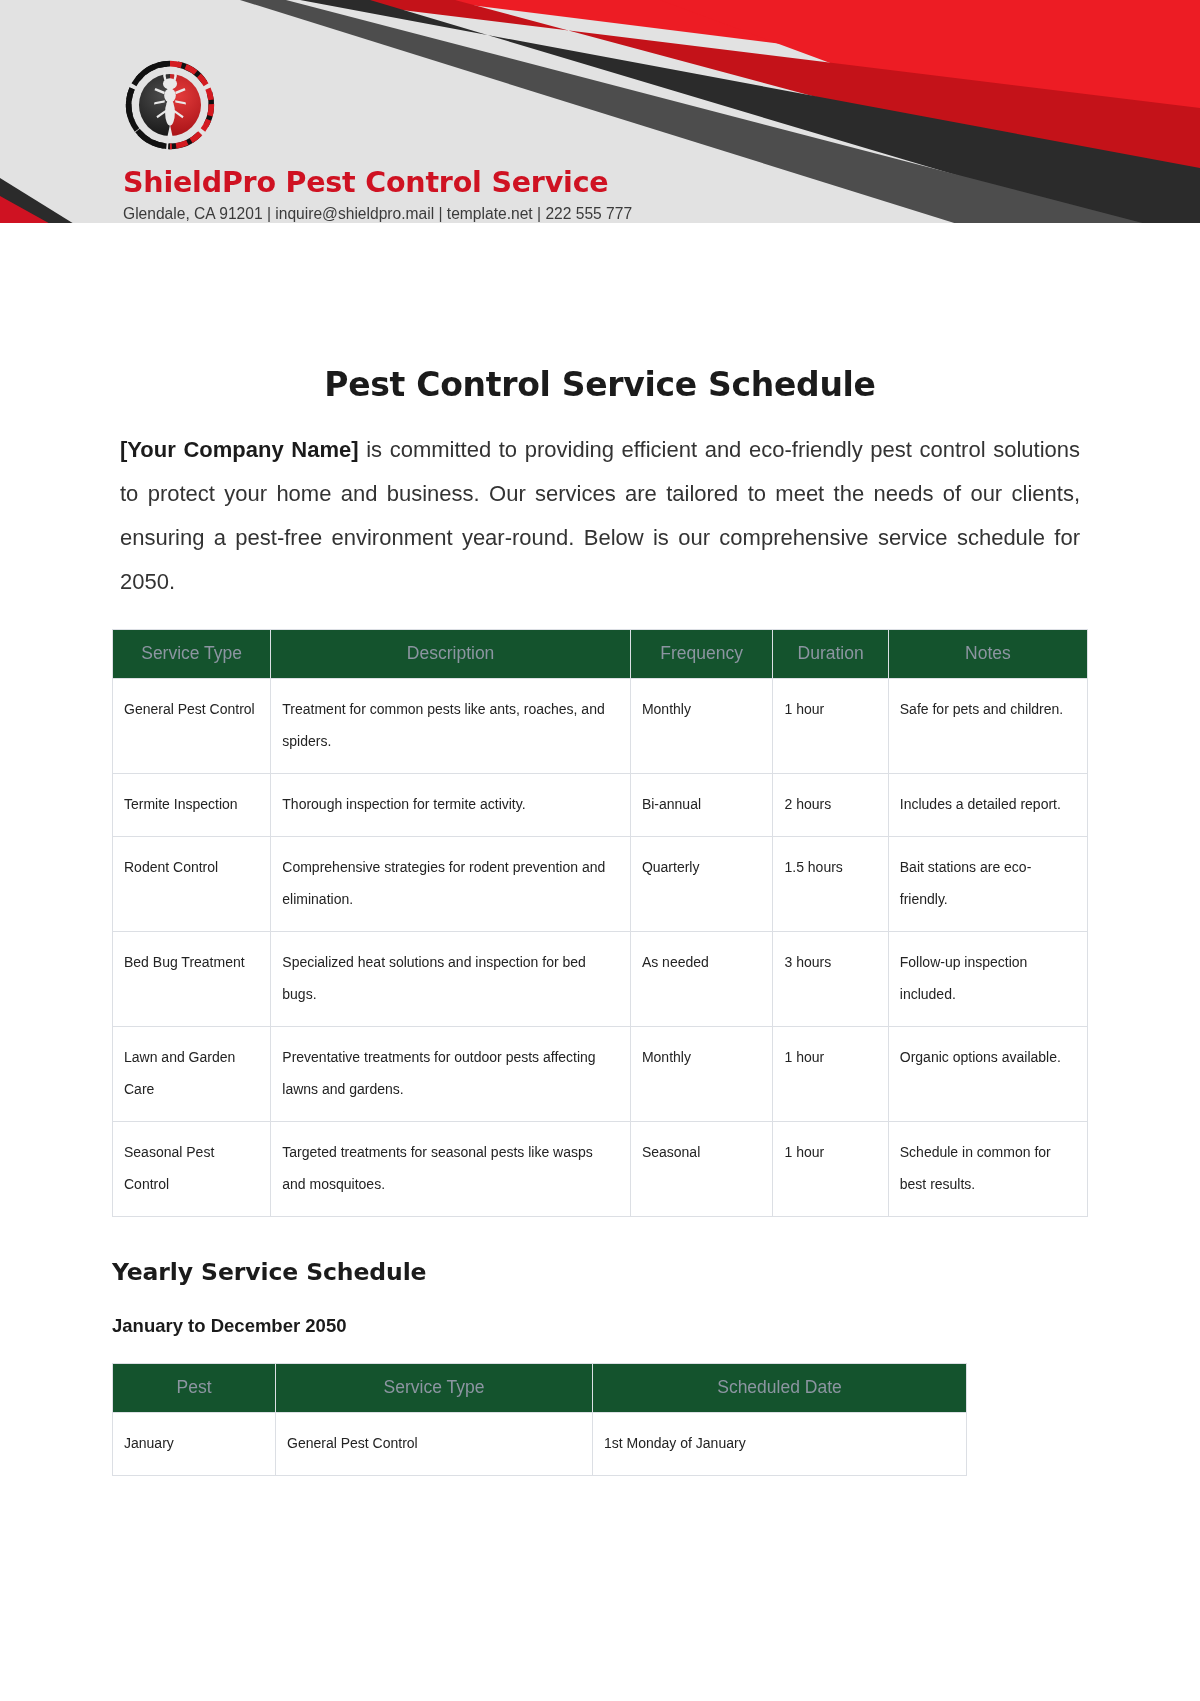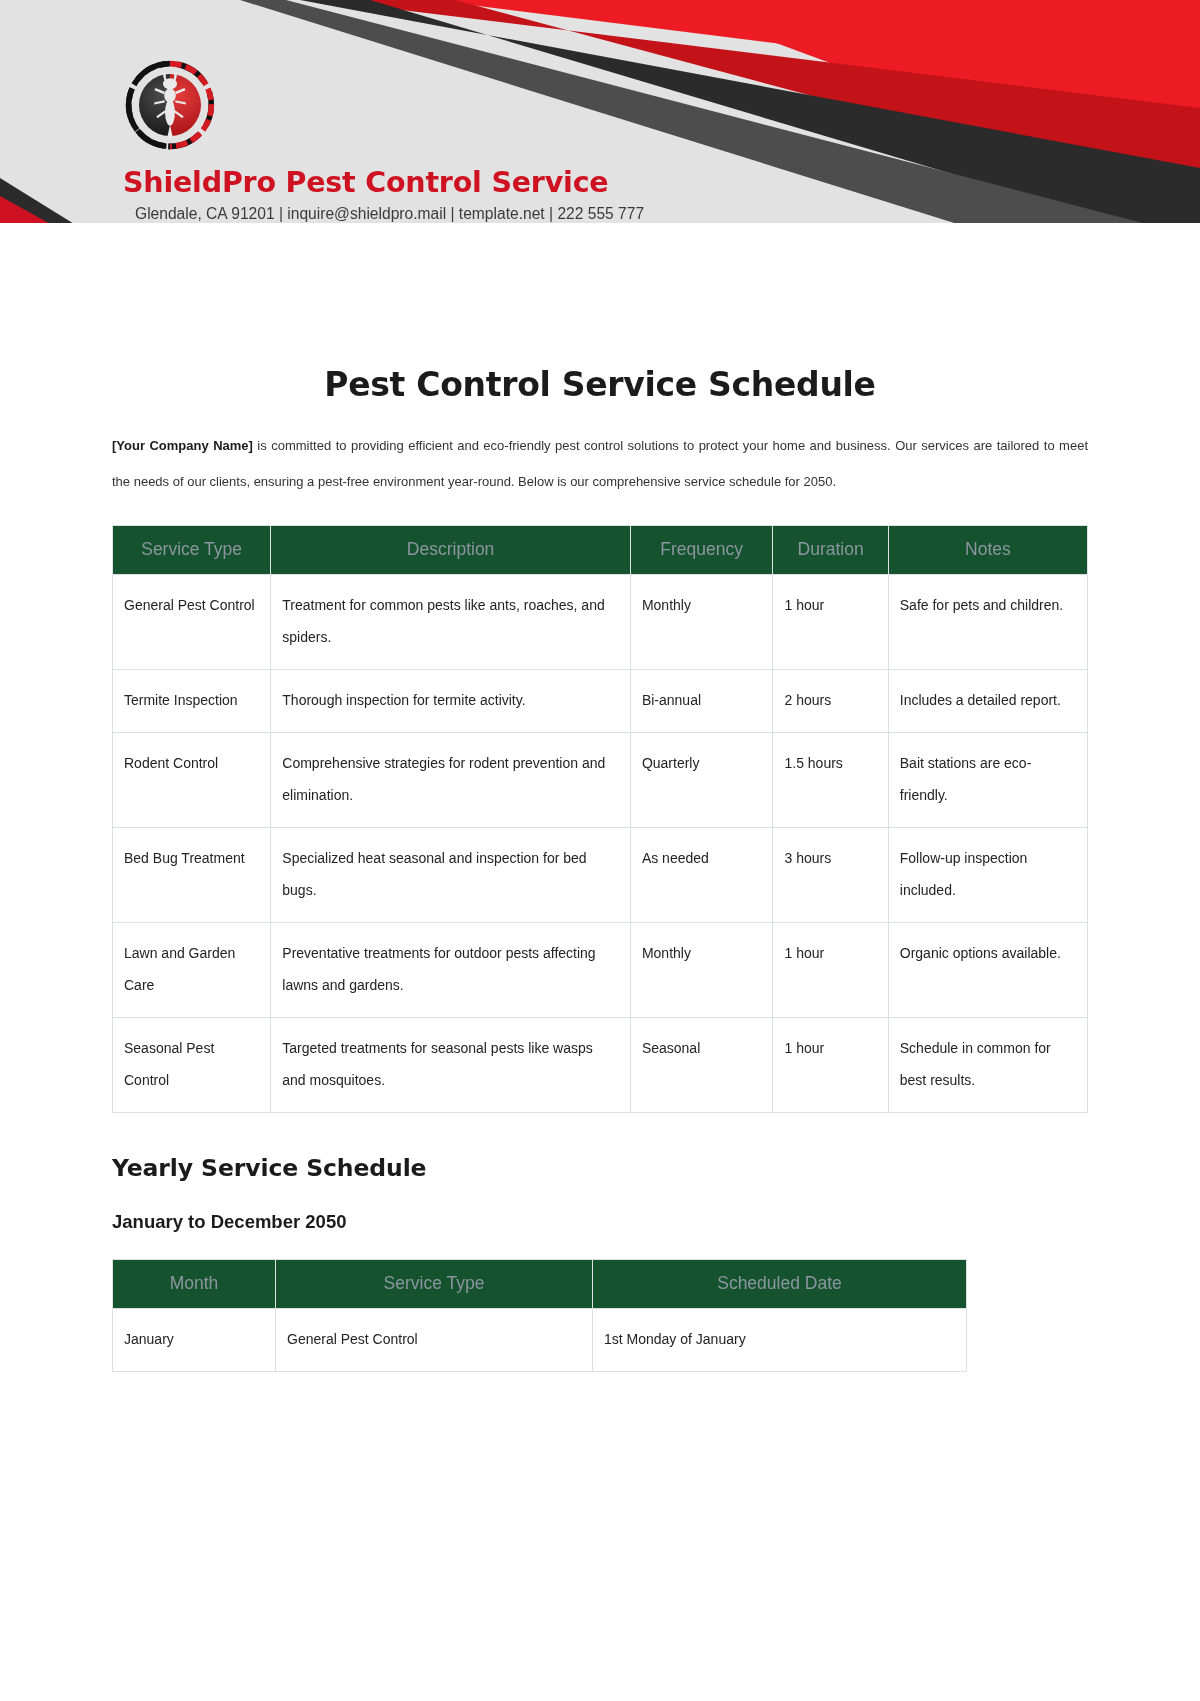--- a/index.html
+++ b/index.html
@@ -47,21 +47,21 @@
     margin-top: 14px;
     font-family: "DejaVu Sans", sans-serif;
     font-size: 28.5px;
     font-weight: bold;
     letter-spacing: -0.2px;
     color: #cf1222;
     white-space: nowrap;
     line-height: 1.15;
   }
   .brand-contact {
-    margin: 12px;
+    margin: 0;
     padding: 0;
     margin-top: 5px;
     font-family: "Liberation Sans", sans-serif;
     font-size: 15.6px;
     font-weight: 400;
     color: #3b3b3b;
     white-space: nowrap;
     line-height: 1.2;
   }
 
@@ -79,27 +79,27 @@
     text-align: center;
     font-family: "DejaVu Sans", sans-serif;
     font-size: 33px;
     font-weight: bold;
     color: #1b1b1b;
     letter-spacing: -0.3px;
     line-height: 1.2;
   }
 
   .intro-paragraph {
-    margin: 0;
+    margin: 8px;
     padding: 0;
     margin-top: 23px;
     text-align: justify;
     font-family: "Liberation Sans", sans-serif;
-    font-size: 13px;
-    line-height: 36px;
+    font-size: 22px;
+    line-height: 44px;
     color: #333333;
   }
   .intro-paragraph .lead-bold {
     font-weight: bold;
     color: #1b1b1b;
   }
 
   .section-heading {
     margin: 0;
     padding: 0;
@@ -295,21 +295,21 @@
       </tr>
       <tr>
         <td>Rodent Control</td>
         <td>Comprehensive strategies for rodent prevention and elimination.</td>
         <td>Quarterly</td>
         <td>1.5 hours</td>
         <td>Bait stations are eco-friendly.</td>
       </tr>
       <tr>
         <td>Bed Bug Treatment</td>
-        <td>Specialized heat seasonal and inspection for bed bugs.</td>
+        <td>Specialized heat solutions and inspection for bed bugs.</td>
         <td>As needed</td>
         <td>3 hours</td>
         <td>Follow-up inspection included.</td>
       </tr>
       <tr>
         <td>Lawn and Garden Care</td>
         <td>Preventative treatments for outdoor pests affecting lawns and gardens.</td>
         <td>Monthly</td>
         <td>1 hour</td>
         <td>Organic options available.</td>
@@ -329,21 +329,21 @@
   <h3 class="sub-heading">January to December 2050</h3>
 
   <table class="doc-table yearly-table">
     <colgroup>
       <col class="y-month">
         <col class="y-service">
         <col class="y-date">
     </colgroup>
     <thead>
       <tr>
-        <th>Month</th>
+        <th>Pest</th>
         <th>Service Type</th>
         <th>Scheduled Date</th>
       </tr>
     </thead>
     <tbody>
       <tr>
         <td>January</td>
         <td>General Pest Control</td>
         <td>1st Monday of January</td>
       </tr>

